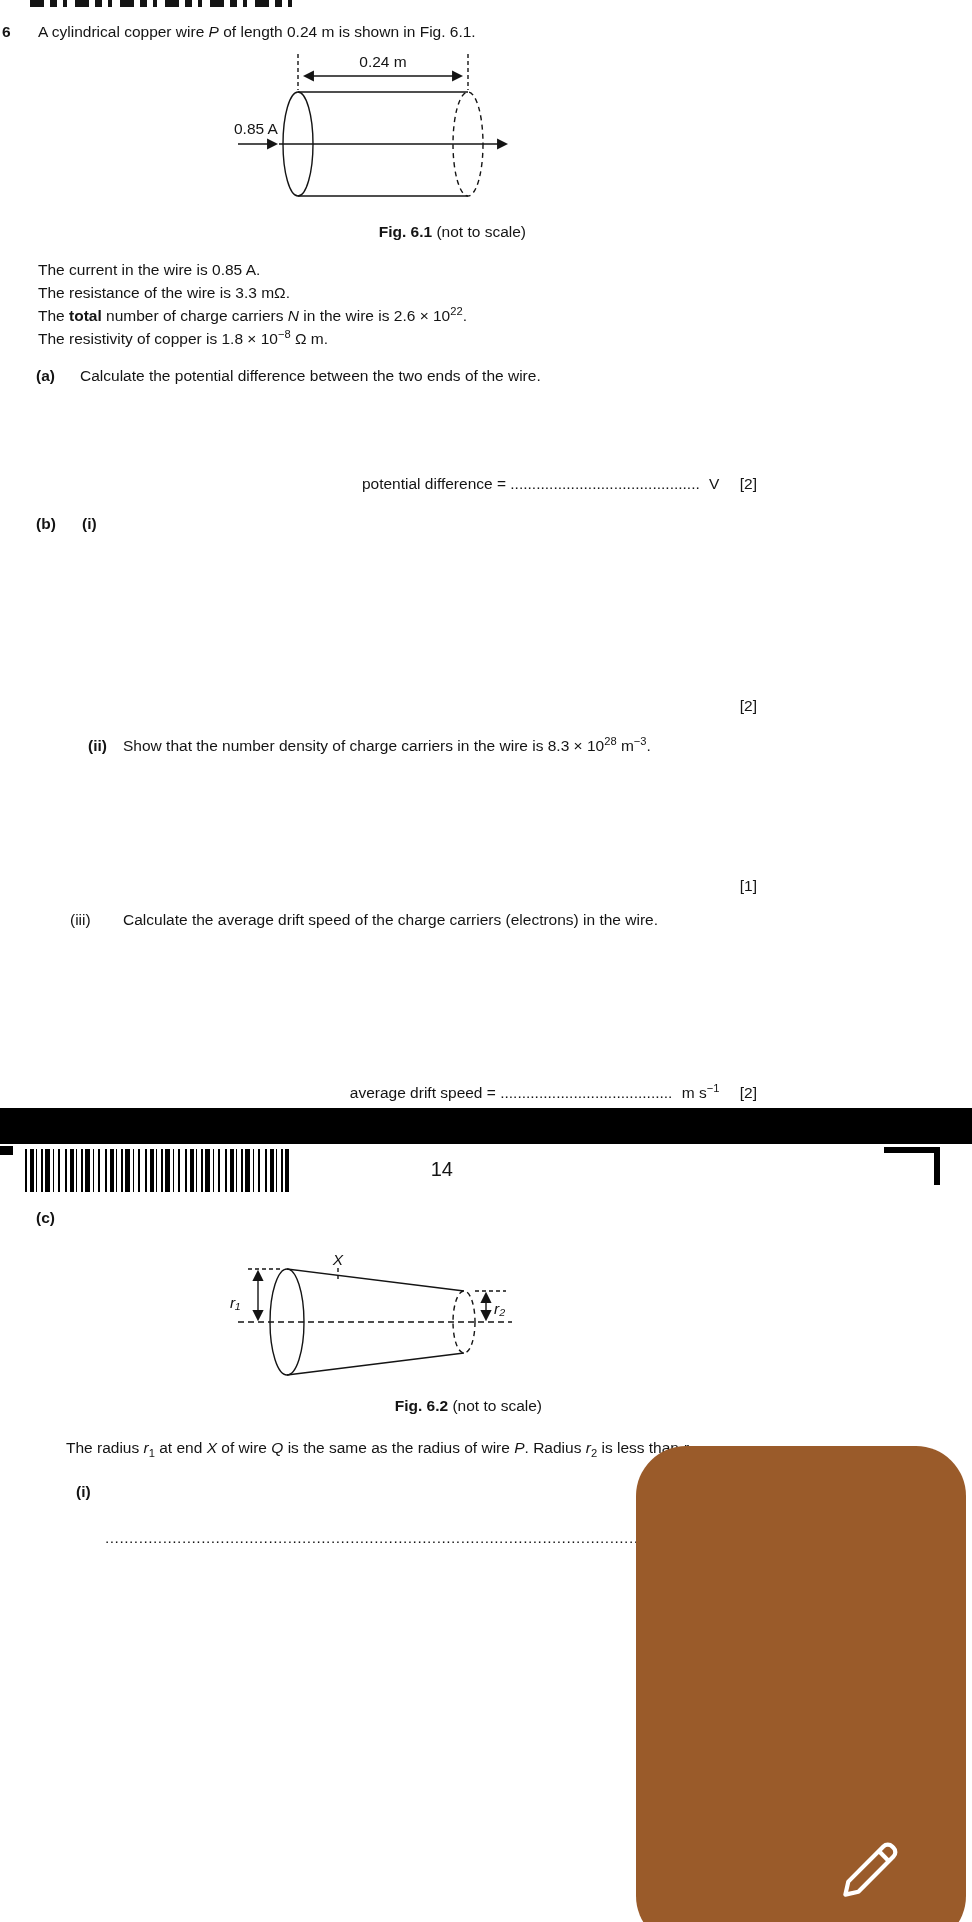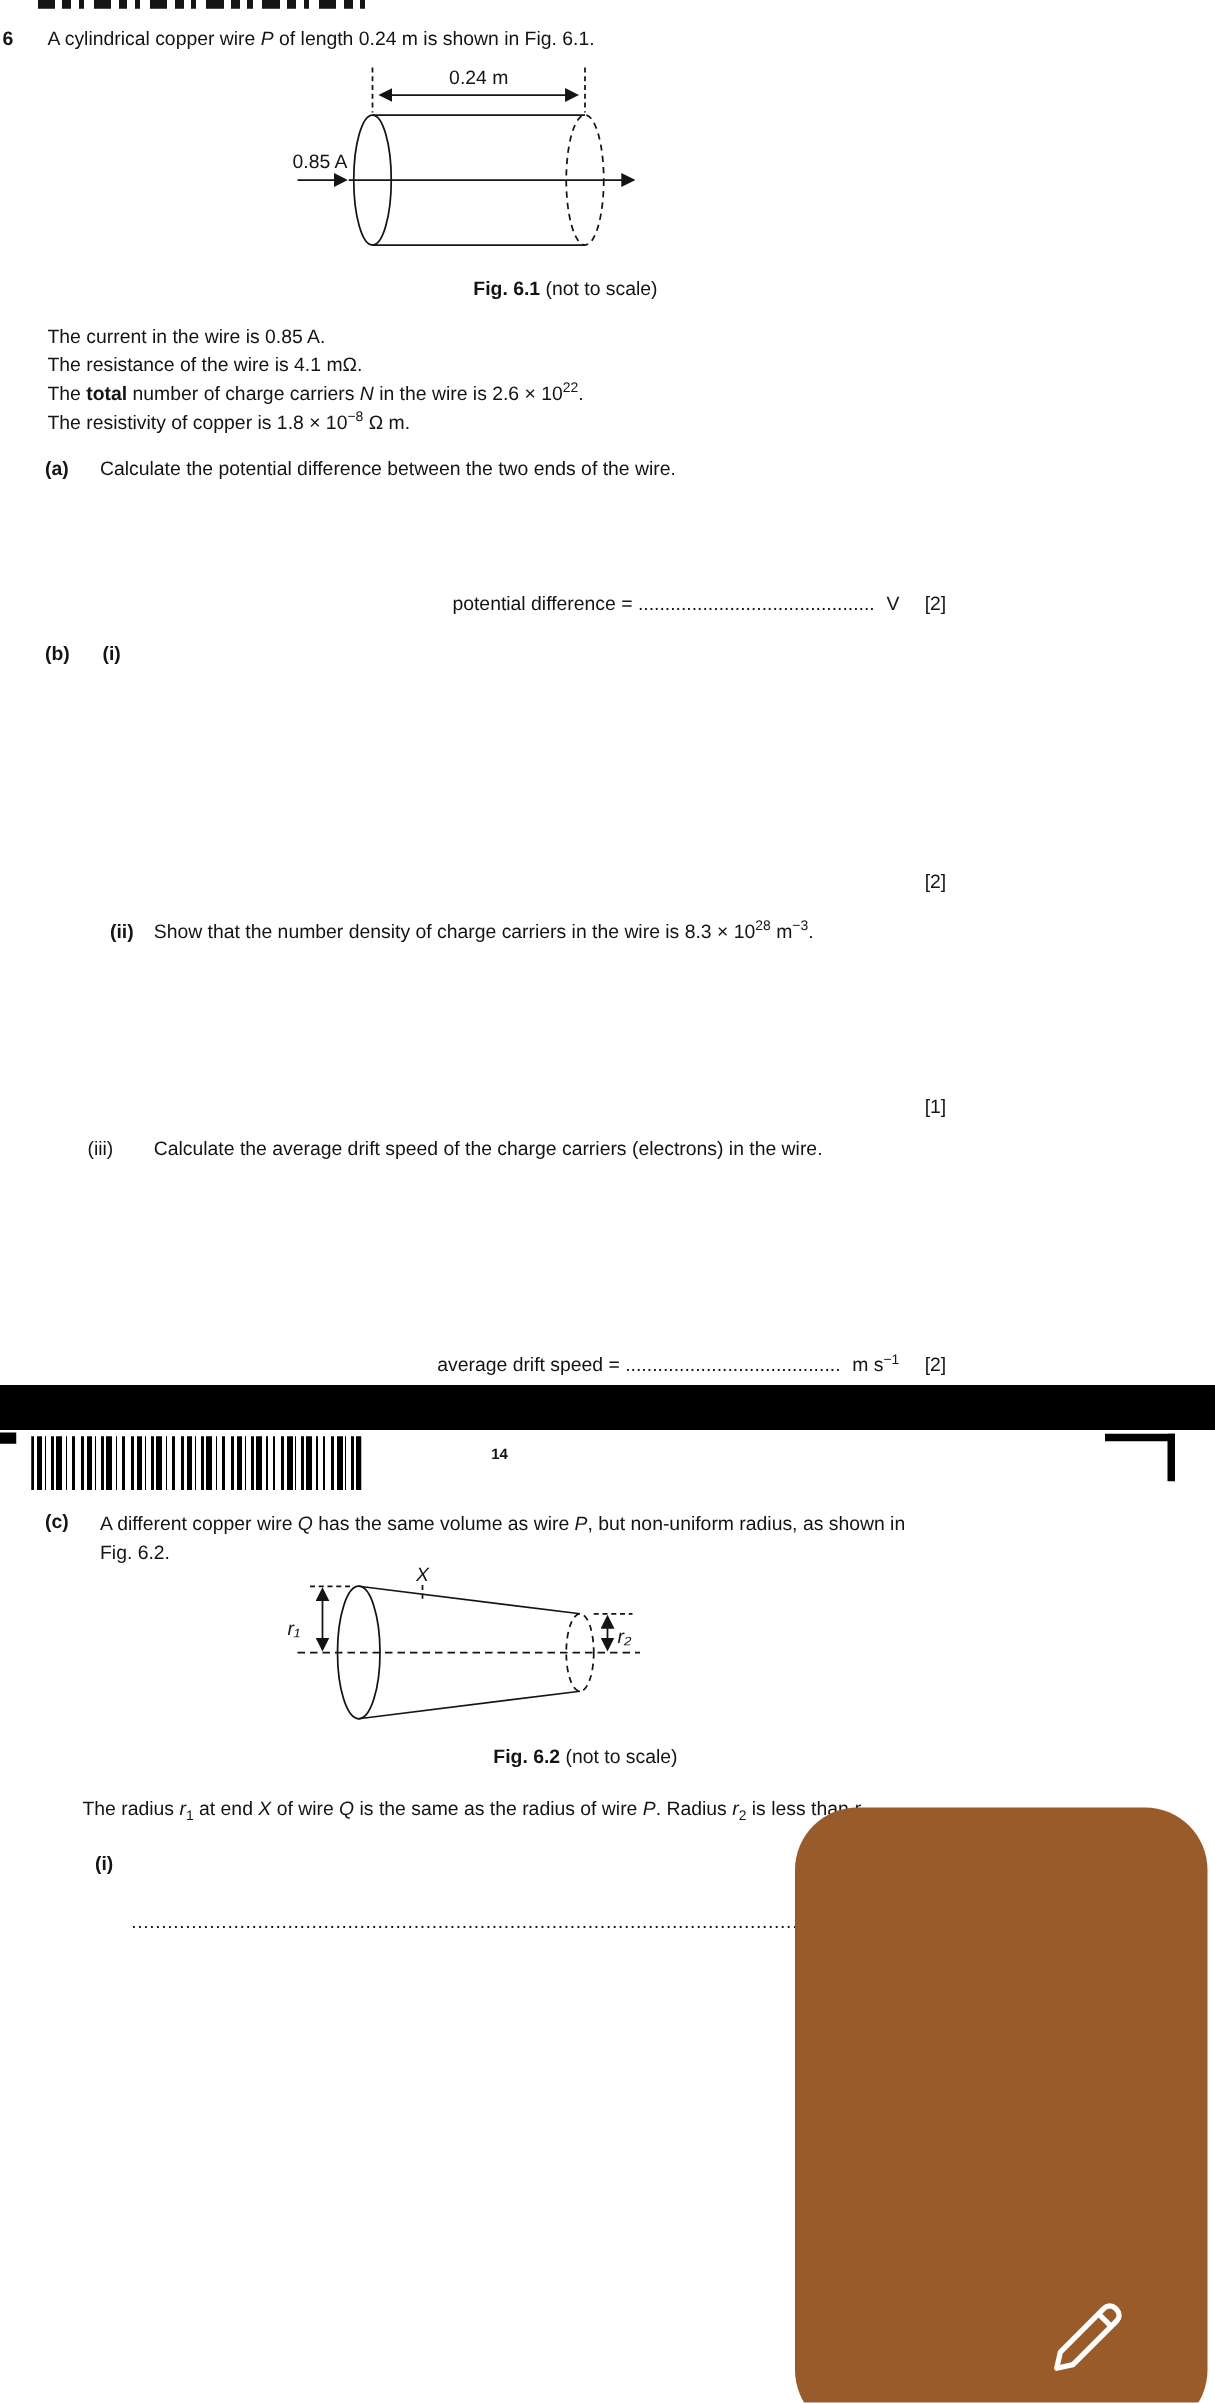--- a/index.html
+++ b/index.html
@@ -39,21 +39,21 @@
 .txt-bii{left:123px;top:736px;white-space:nowrap}
 .mark-2{right:215px;top:876px}
 .lbl-biii{left:70px;top:910px;font-weight:400}
 .txt-biii{left:123px;top:910px;white-space:nowrap}
 .ans-biii{top:1083px}
 .band{left:0;top:1108px;width:972px;height:36px;background:#000}
 .crop-dash{left:0;top:1146px;width:13px;height:9px;background:#000}
 .corner{left:884px;top:1147px;width:56px;height:38px;border-top:6px solid #000;border-right:6px solid #000}
 .barcode{left:25px;top:1149px;width:264px;height:43px;
   background:repeating-linear-gradient(90deg,#000 0 2px,#fff 2px 5px,#000 5px 9px,#fff 9px 11px,#000 11px 12px,#fff 12px 16px,#000 16px 18px,#fff 18px 20px,#000 20px 25px,#fff 25px 28px,#000 28px 29px,#fff 29px 33px,#000 33px 35px,#fff 35px 40px)}
-.pagenum{left:393px;top:1156px;width:60px;text-align:left;font-weight:700;font-size:12px}
+.pagenum{left:393px;top:1156px;width:60px;text-align:right;font-weight:400;font-size:20px}
 .lbl-c{left:36px;top:1208px;font-weight:700}
 .txt-c{left:80px;top:1208px}
 .txt-c p{line-height:23px;white-space:nowrap}
 .fig2{left:222px;top:1252px}
 .fig2-cap{left:222px;top:1396px;width:320px}
 .radius-note{left:66px;top:1438px;white-space:nowrap}
 .lbl-ci{left:76px;top:1482px;font-weight:700}
 .txt-ci{left:105px;top:1482px;white-space:nowrap}
 .dots-ci{left:105px;top:1528px;white-space:nowrap;letter-spacing:.5px}
 .pencil-btn{left:636px;top:1446px;width:330px;height:500px;border:none;border-radius:50px;
@@ -89,21 +89,21 @@
       <line x1="12" y1="98" x2="50" y2="98" marker-end="url(#ah1)"></line>
       <line x1="53" y1="98" x2="280" y2="98" marker-end="url(#ah1)"></line>
     </g>
     <text x="157" y="21" text-anchor="middle">0.24 m</text>
     <text x="8" y="88">0.85 A</text>
   </svg>
   <p class="abs caption fig1-cap"><b>Fig. 6.1</b><span> (not to scale)</span></p>
 
   <div class="abs facts">
     <p><span>The current in the wire is 0.85 A.</span></p>
-    <p><span>The resistance of the wire is 4.1 mΩ.</span></p>
+    <p><span>The resistance of the wire is 3.3 mΩ.</span></p>
     <p><span>The </span><b>total</b><span> number of charge carriers </span><i>N</i><span> in the wire is 2.6 × 10</span><sup>22</sup><span>.</span></p>
     <p><span>The resistivity of copper is 1.8 × 10</span><sup>−8</sup><span> Ω m.</span></p>
   </div>
 
   <span class="abs lbl-a">(a)</span>
   <span class="abs txt-a">Calculate the potential difference between the two ends of the wire.</span>
   <div class="abs answer-row ans-a">
     <span>potential difference =</span>
     <span class="dots">............................................</span>
     <span class="unit">V</span>
@@ -127,24 +127,20 @@
     <span class="marks">[2]</span>
   </div>
 
   <div class="abs band"></div>
   <div class="abs crop-dash"></div>
   <div class="abs corner"></div>
   <div class="abs barcode"></div>
   <div class="abs pagenum">14</div>
 
   <span class="abs lbl-c">(c)</span>
-  <div class="abs txt-c">
-    <p><span>A different copper wire </span><i>Q</i><span> has the same volume as wire </span><i>P</i><span>, but non-uniform radius, as shown in</span></p>
-    <p><span>Fig. 6.2.</span></p>
-  </div>
 
   <svg class="abs fig2" width="320" height="148" viewBox="0 0 320 148">
     <defs>
       <marker id="ah2" viewBox="0 0 10 10" refX="8" refY="5" markerWidth="8" markerHeight="8" orient="auto-start-reverse">
         <path d="M0 0L10 5L0 10z" fill="currentColor"></path>
       </marker>
     </defs>
     <g stroke="currentColor" stroke-width="1.4" fill="none">
       <line x1="116" y1="16" x2="116" y2="27" stroke-dasharray="4 3"></line>
       <line x1="16" y1="70" x2="290" y2="70" stroke-dasharray="6 4"></line>

